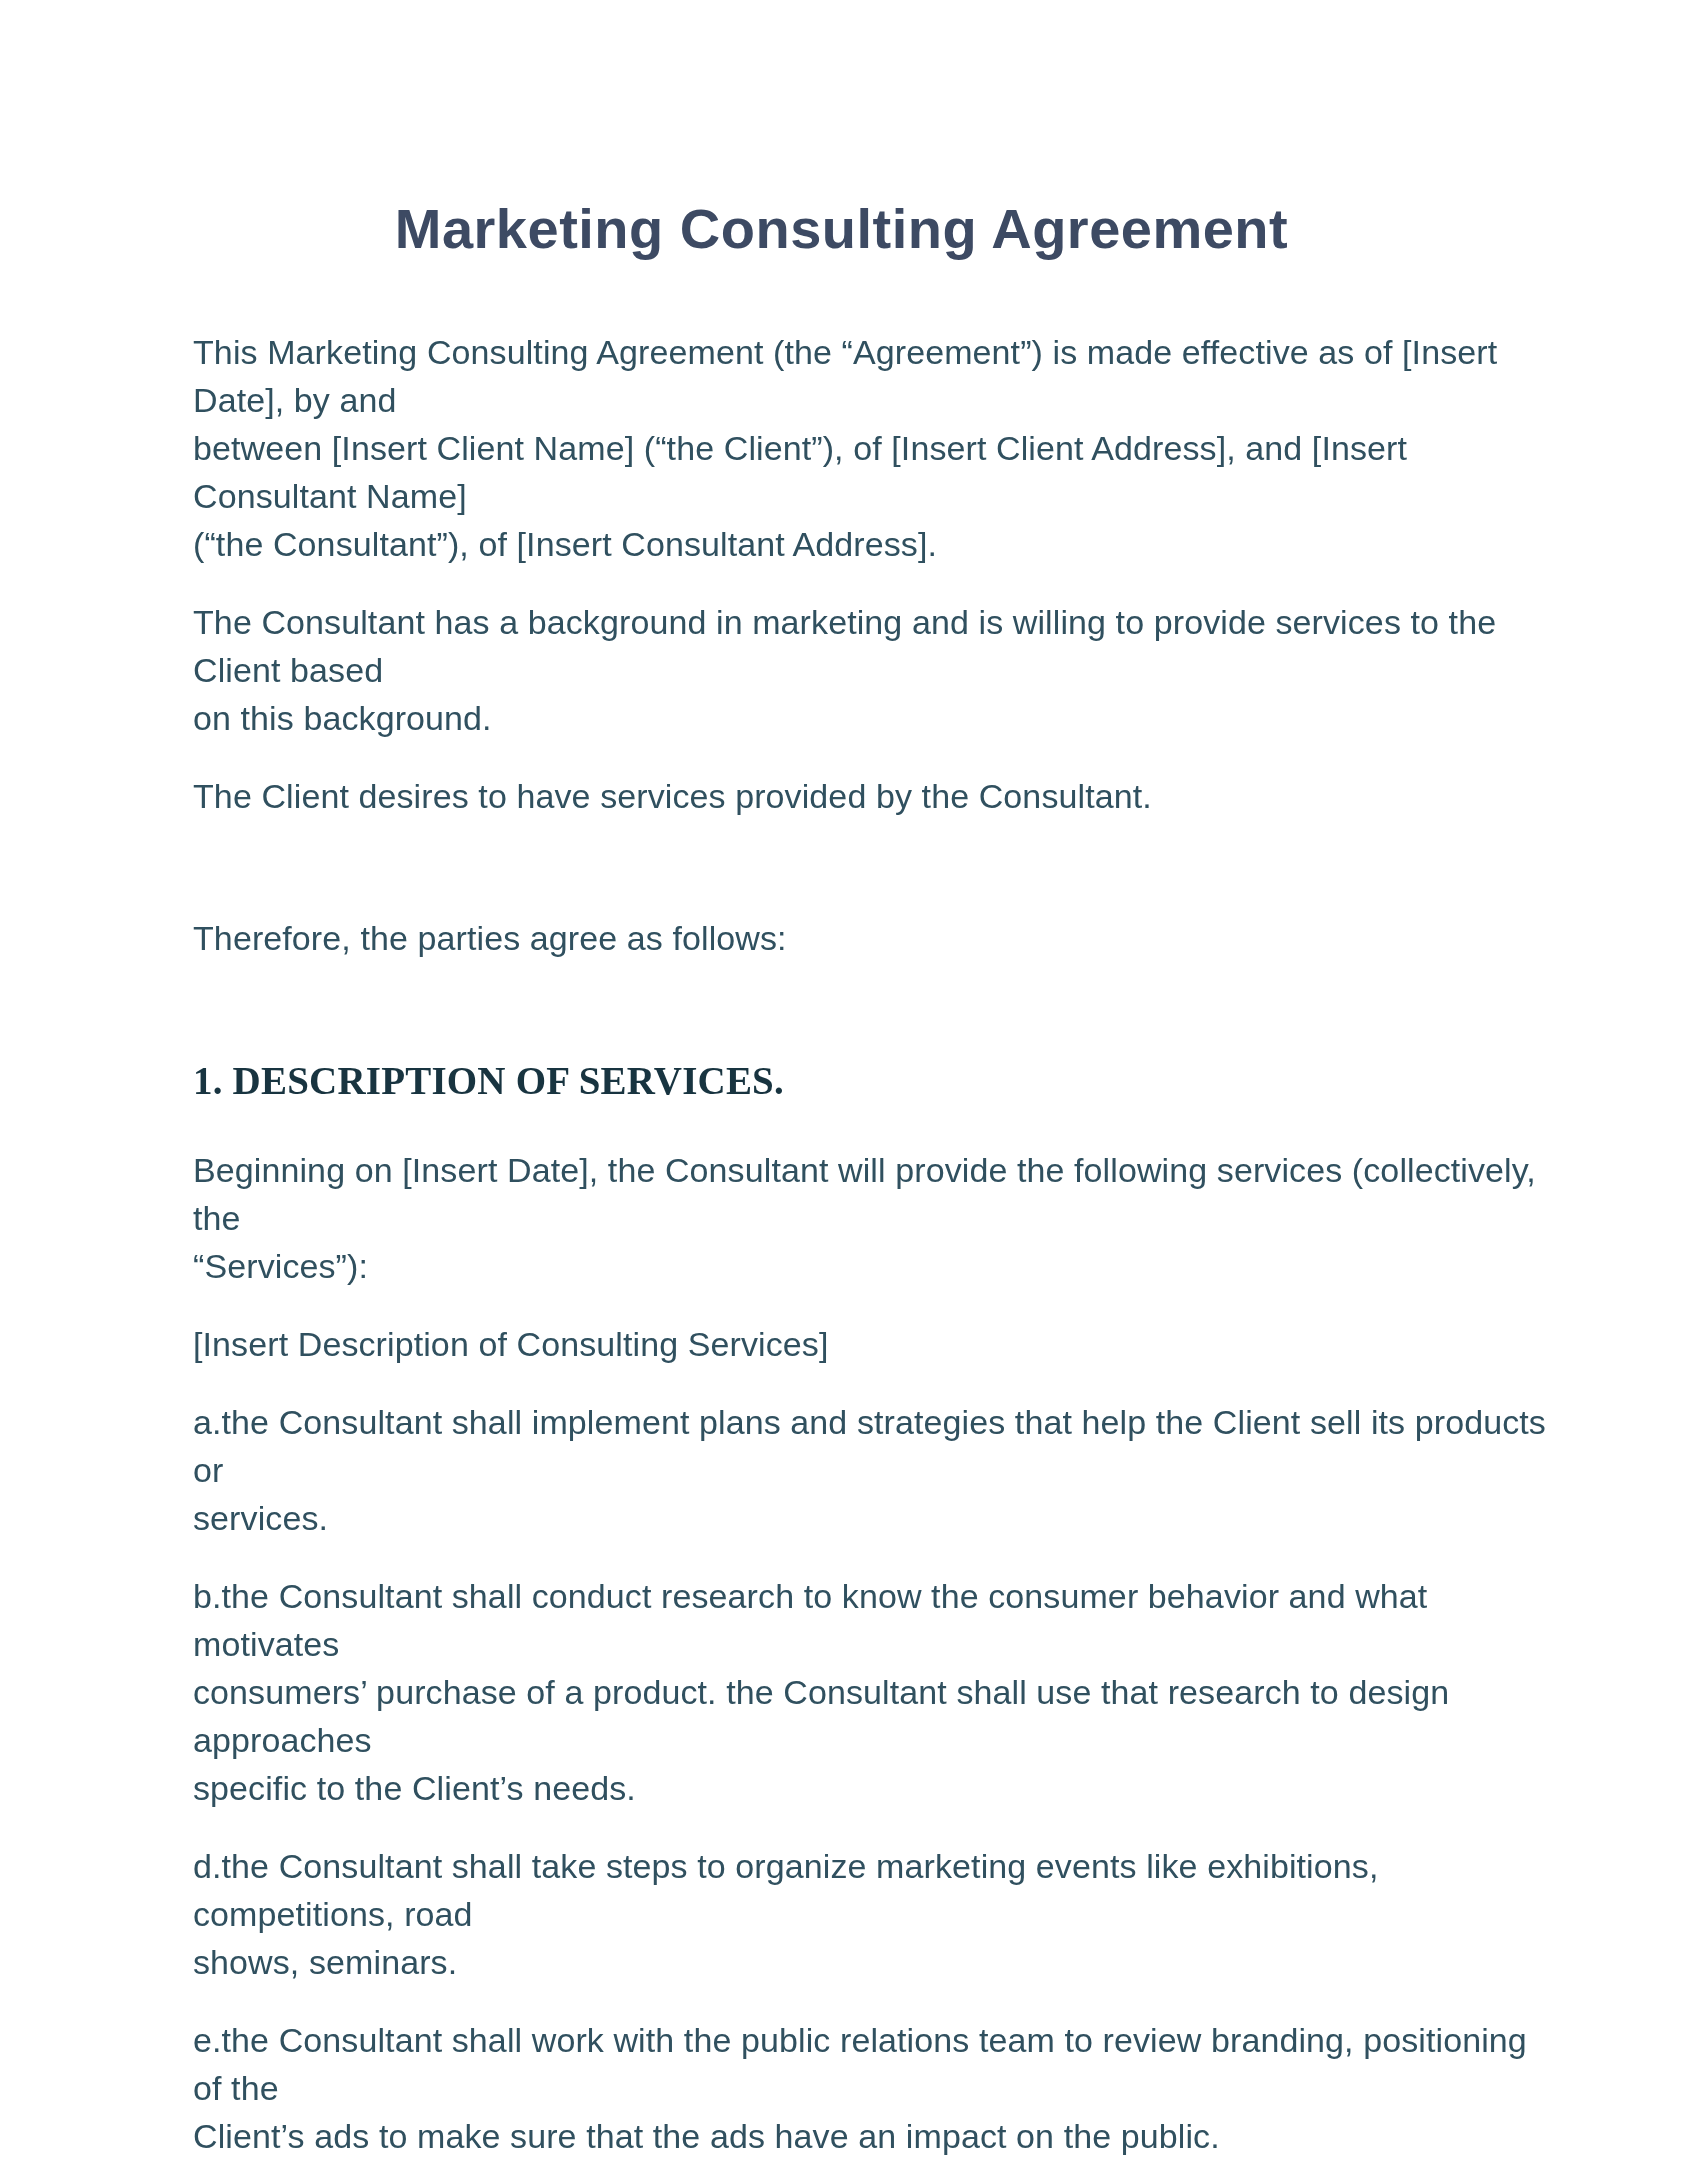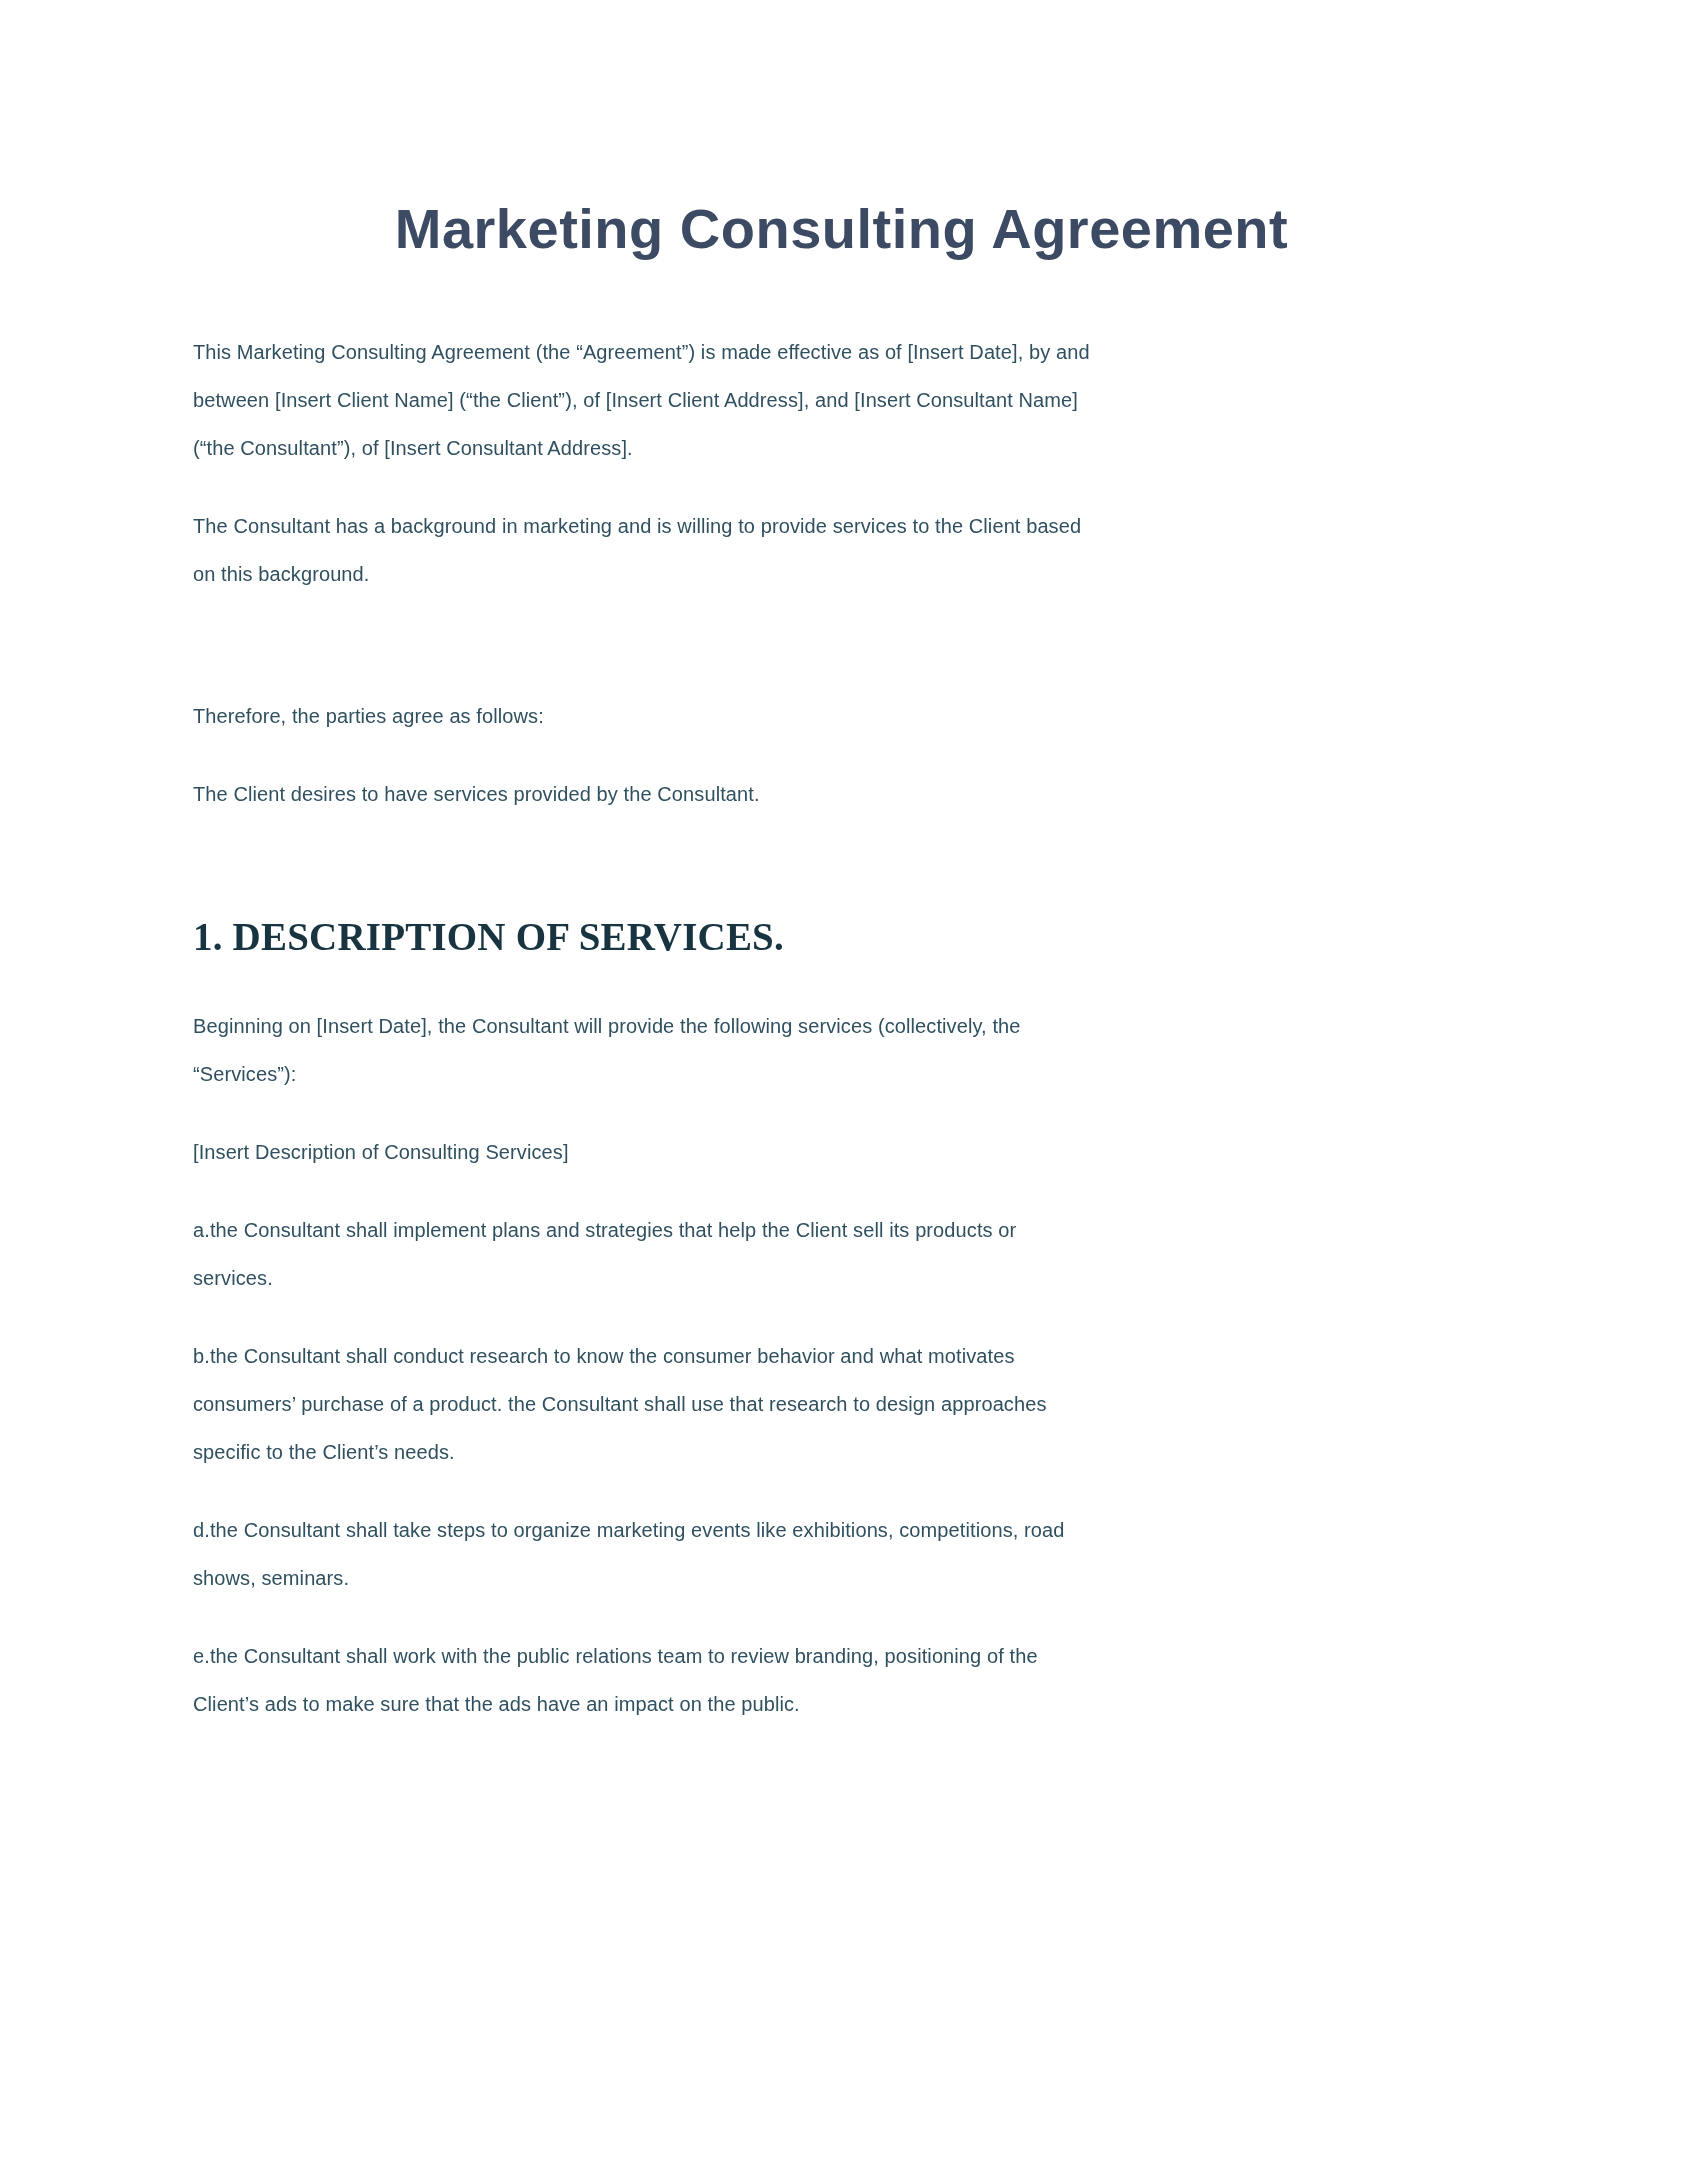--- a/index.html
+++ b/index.html
@@ -25,21 +25,21 @@
     margin: 196px 0 67px 0;
     width: 1297px;
     text-align: center;
     font-size: 56px;
     line-height: 65px;
     font-weight: 700;
     letter-spacing: 0.5px;
     color: var(--color-title);
   }
   .para {
-    font-size: 20px;
+    font-size: 34px;
     line-height: 48px;
     color: var(--color-body);
     white-space: pre-line;
     margin: 0 0 30px 0;
     letter-spacing: 0.1px;
   }
   .para.pre-gap {
     margin-top: 94px;
   }
   .section-heading {
@@ -60,23 +60,23 @@
 
     <h1 class="doc-title">Marketing Consulting Agreement</h1>
 
     <p class="para">This Marketing Consulting Agreement (the “Agreement”) is made effective as of [Insert Date], by and
 between [Insert Client Name] (“the Client”), of [Insert Client Address], and [Insert Consultant Name]
 (“the Consultant”), of [Insert Consultant Address].</p>
 
     <p class="para">The Consultant has a background in marketing and is willing to provide services to the Client based
 on this background.</p>
 
+    <p class="para">The Client desires to have services provided by the Consultant.</p>
+
     <p class="para pre-gap">Therefore, the parties agree as follows:</p>
-
-    <p class="para">The Client desires to have services provided by the Consultant.</p>
 
     <h2 class="section-heading">1. DESCRIPTION OF SERVICES.</h2>
 
     <p class="para">Beginning on [Insert Date], the Consultant will provide the following services (collectively, the
 “Services”):</p>
 
     <p class="para">[Insert Description of Consulting Services]</p>
 
 
     <p class="para">a.the Consultant shall implement plans and strategies that help the Client sell its products or

